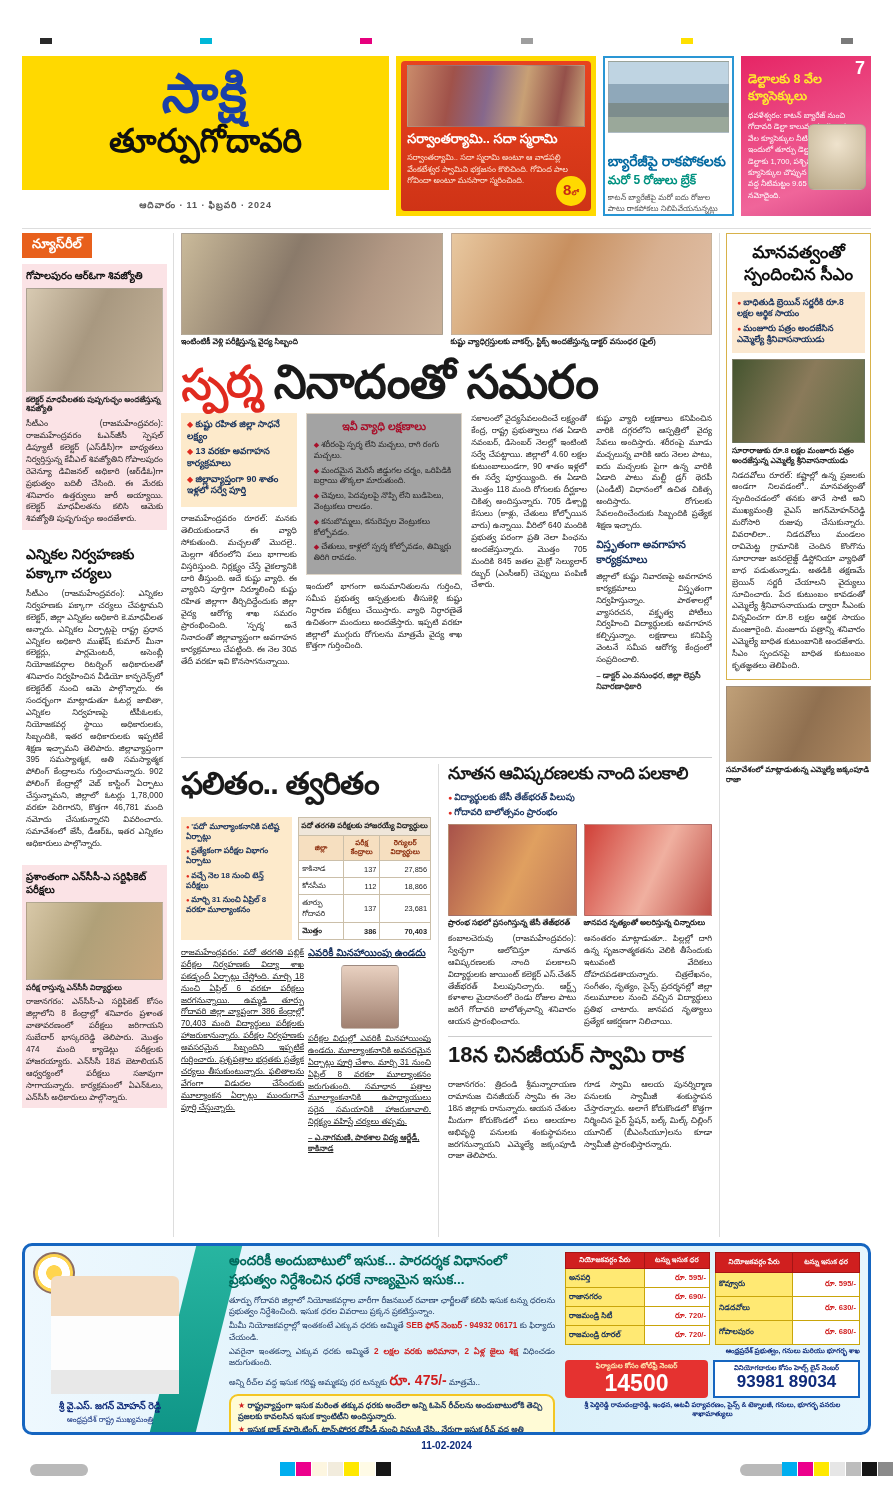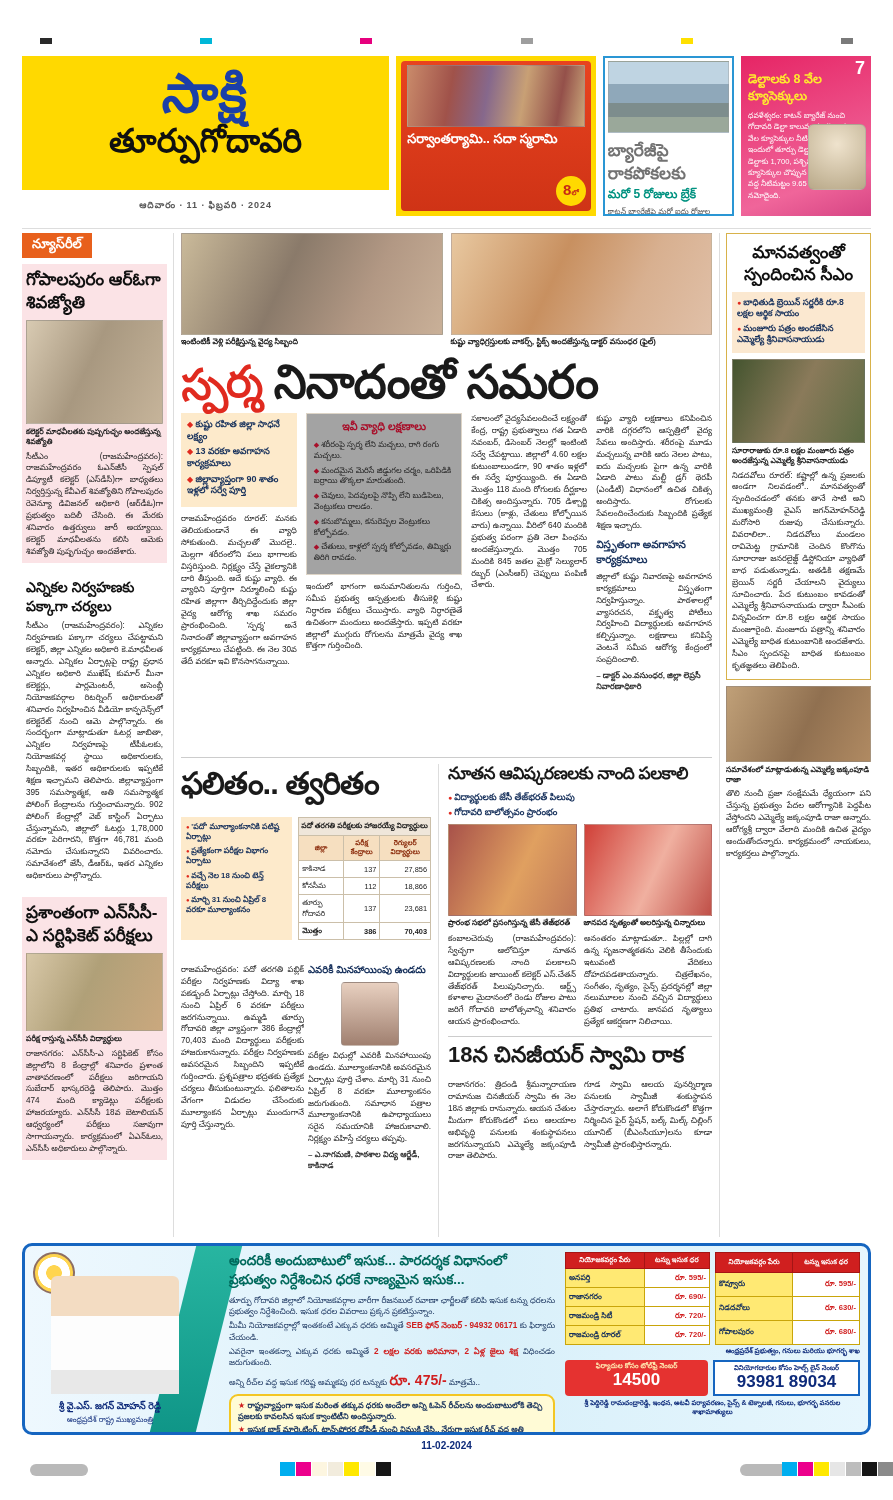--- a/index.html
+++ b/index.html
@@ -23,41 +23,41 @@
   .b1-inner { background:linear-gradient(180deg,#e8431f,#cf3316); height:100%; border-radius:4px; padding:4px 6px; position:relative; }
   .ph { border:1px solid #9996; }
   .ph-crowd { height:62px; background:linear-gradient(100deg,#c98a6a,#a0524a 25%,#86688c 45%,#c8a075 65%,#94504a 85%,#caa77a); }
   .b1-title { color:#fff; font-weight:800; font-size:13px; margin-top:4px; }
   .b1-body { color:#ffe9d9; font-size:8px; line-height:1.45; margin-top:3px; width:170px; }
   .b1-badge { position:absolute; right:5px; bottom:5px; width:30px; height:30px; background:#ffd900; border-radius:50%; text-align:center; color:#c62815; font-weight:800; font-size:15px; line-height:28px; }
   .b1-badge small { font-size:7px; }
 
   .brief2 { width:148px; border:2px solid #2a96d4; background:#fff; padding:3px; }
   .ph-bridge { height:72px; background:linear-gradient(180deg,#bfd4e2 0 32%,#8fa8ba 32% 58%,#7d8d8d 58% 78%,#9aa89a 78%); }
-  .b2-t1 { color:#737373; font-weight:800; font-size:17px; margin-top:8px; }
+  .b2-t1 { color:#0369a1; font-weight:800; font-size:14px; margin-top:20px; }
   .b2-t2 { color:#009280; font-weight:800; font-size:12px; }
   .b2-body { color:#555; font-size:7.8px; line-height:1.4; margin-top:3px; }
 
   .brief3 { width:146px; background:linear-gradient(160deg,#e62565,#f0659a 75%,#d64584); padding:6px 7px; position:relative; color:#fff; }
   .pageno { position:absolute; top:2px; right:6px; color:#fff; font-weight:800; font-size:18px; }
   .b3-title { color:#ffe92e; font-weight:800; font-size:12.5px; margin-top:10px; }
   .b3-row { position:relative; margin-top:4px; }
   .b3-body { font-size:7.6px; line-height:1.5; color:#fff; }
   .ph-temple { position:absolute; right:-2px; top:14px; width:58px; height:66px; border-radius:6px; background:radial-gradient(circle at 50% 30%,#efe3cd,#b8a888); float:right; }
 
   
   .content { position:absolute; top:228px; left:22px; right:22px; height:1009px; display:flex; gap:7px; border-top:1px solid #ddd; padding-top:4px; }
   .leftcol { width:152px; border-right:1px solid #ddd; padding-right:6px; overflow:hidden; }
   .centercol { flex:1; overflow:hidden; }
   .rightcol { width:152px; border-left:1px solid #ddd; padding-left:6px; overflow:hidden; }
 
   .nr-head { background:#e8601c; color:#fff; font-weight:800; font-size:13px; display:inline-block; padding:3px 10px 4px; margin-bottom:6px; }
   .nr-a { margin-bottom:10px; padding:5px 4px; }
   .pinkbg { background:#fbe3e6; }
-  .nr-a h3 { font-size:17px; font-weight:800; line-height:1.35; margin-bottom:5px; color:#101010; }
+  .nr-a h3 { font-size:10px; font-weight:800; line-height:1.35; margin-bottom:5px; color:#101010; }
   .ph-office { height:104px; background:linear-gradient(115deg,#d8cab2,#a89880 45%,#c6b49a); margin-bottom:3px; }
   .ph-exam { height:78px; background:linear-gradient(115deg,#d8c8a8,#b0a078 45%,#caa87e); margin-bottom:3px; }
   .cap { font-size:7.6px; font-weight:700; color:#222; line-height:1.3; margin-bottom:4px; }
   .bodytext { font-size:8.2px; line-height:1.45; text-align:justify; color:#222; }
 
   
   .mainart { height:516px; overflow:hidden; }
   .photos { display:flex; gap:8px; }
   .photos figure { flex:1; }
   .ph-door { height:102px; background:linear-gradient(115deg,#caba9a,#8a7a6a 40%,#b29884 70%,#c9b098); }
@@ -85,21 +85,21 @@
   .ph-top { display:flex; gap:6px; }
   .hlbox2 { background:#fdeacb; padding:5px; width:112px; }
   .hlbox2 .hl2 { font-size:7.8px; font-weight:700; color:#17315c; margin-bottom:4px; line-height:1.3; }
   .hlbox2 .hl2::before { content:"● "; color:#e02a1f; font-size:6px; }
   table.stat { border-collapse:collapse; width:134px; font-size:7.4px; }
   table.stat .ttl { background:#efe6da; font-weight:800; text-align:center; padding:3px 2px; border:1px solid #cbbfa9; }
   table.stat th { background:#f6dfc0; color:#8a2a0a; padding:3px 2px; border:1px solid #cbbfa9; font-size:7px; }
   table.stat td { background:#fff; border:1px solid #cbbfa9; padding:2.5px 3px; text-align:right; }
   table.stat td:first-child { text-align:left; }
   table.stat tr.tot td { font-weight:800; }
-  .ph-cols { display:flex; gap:4px; margin-top:24px; height:330px; overflow:hidden; }
+  .ph-cols { display:flex; gap:4px; margin-top:7px; height:330px; overflow:hidden;text-decoration:underline; }
   .ph-cols > div { flex:1; overflow:hidden; }
   .insettitle { font-size:10px; font-weight:800; color:#17315c; margin-bottom:4px; }
   .ph-portrait { width:58px; height:64px; border-radius:4px; background:linear-gradient(180deg,#e8d0c0,#a08070); margin:2px auto 4px; }
 
   .rightmid { flex:1; overflow:hidden; }
   .nutana h2 { font-size:17px; font-weight:800; margin-bottom:5px; letter-spacing:-0.5px; }
   .dotlist .dot { font-size:9px; font-weight:800; color:#17315c; margin-bottom:3px; }
   .dotlist .dot::before { content:"● "; color:#e02a1f; font-size:7px; }
   .photos2 { display:flex; gap:7px; margin:5px 0 4px; }
   .photos2 figure { flex:1; }
@@ -139,21 +139,21 @@
   .ad-right { width:305px; z-index:2; padding:6px 8px 4px 2px; }
   .adtables { display:flex; gap:5px; }
   table.price { border-collapse:collapse; flex:1; font-size:7.6px; }
   table.price th { background:#d01f1f; color:#fff; padding:3px 2px; border:1px solid #a51515; font-size:7px; }
   table.price td.nm { background:#ffe973; color:#17315c; font-weight:800; border:1px solid #c9a50a; padding:3.5px 3px; }
   table.price td.pr { background:#fff; color:#d01f1f; font-weight:800; border:1px solid #c9a50a; padding:3.5px 3px; text-align:right; }
   .dept { text-align:right; color:#0d2a7a; font-size:6.8px; font-weight:700; margin-top:2px; }
   .phones { display:flex; gap:5px; margin-top:4px; }
   .tollfree { background:#e53230; border-radius:4px; flex:1; text-align:center; padding:2px 2px 3px; }
   .tollfree .lbl { color:#ffe9b0; font-size:7px; font-weight:800; }
-  .tollfree .num { color:#fff; font-size:17px; font-weight:800; line-height:1.05; }
+  .tollfree .num { color:#fff; font-size:23px; font-weight:800; line-height:1.05; }
   .helpline { background:#fff; border:2px solid #1565c0; border-radius:0; flex:1; text-align:center; padding:2px 2px 3px; }
   .helpline .lbl { color:#0d2a7a; font-size:6.8px; font-weight:800; }
   .helpline .num { color:#0d2a7a; font-size:17px; font-weight:800; line-height:1.05; }
   .minister { color:#0d2a7a; font-size:6.8px; font-weight:700; text-align:center; margin-top:3px; }
 
   
   .pagefoot { position:absolute; left:0; right:0; top:1440px; }
   .footdate { text-align:center; color:#0d2a7a; font-weight:800; font-size:10px; }
   .bars { position:absolute; top:22px; display:flex; gap:1px; }
   .bars span { width:15px; height:14px; display:block; }
@@ -179,20 +179,21 @@
         <div class="logo">సాక్షి</div>
         <div class="edition">తూర్పుగోదావరి</div>
       </div>
       <div class="dateline">ఆదివారం ∙ 11 ∙ ఫిబ్రవరి ∙ 2024</div>
     </div>
 
     <div class="brief brief1">
       <div class="b1-inner">
         <div class="ph ph-crowd"></div>
         <div class="b1-title">సర్వాంతర్యామి.. సదా స్మరామి</div>
+        <div class="b1-body">సర్వాంతర్యామి.. సదా స్మరామి అంటూ ఆ వాడపల్లి వేంకటేశ్వర స్వామిని భక్తజనం కొలిచింది. గోవింద పాల గోవిందా అంటూ మనసారా స్మరించింది.</div>
         <div class="b1-badge"><span>8</span><small>లో</small></div>
       </div>
     </div>
 
     <div class="brief brief2">
       <div class="ph ph-bridge"></div>
       <div class="b2-t1">బ్యారేజీపై రాకపోకలకు</div>
       <div class="b2-t2">మరో 5 రోజులు బ్రేక్</div>
       <div class="b2-body">కాటన్ బ్యారేజీపై మరో ఐదు రోజుల పాటు రాకపోకలు నిలిపివేయనున్నట్లు కలెక్టర్ మాధవీలత తెలిపారు.</div>
     </div>
@@ -378,21 +379,20 @@
           <div class="dot">మంజూరు పత్రం అందజేసిన ఎమ్మెల్యే శ్రీనివాసనాయుడు</div>
         </div>
         <div class="ph ph-cmphoto"></div>
         <div class="cap">సూరారాజుకు రూ.8 లక్షల మంజూరు పత్రం అందజేస్తున్న ఎమ్మెల్యే శ్రీనివాసనాయుడు</div>
         <p class="bodytext">నిడదవోలు రూరల్: కష్టాల్లో ఉన్న ప్రజలకు అండగా నిలవడంలో.. మానవత్వంతో స్పందించడంలో తనకు తానే సాటి అని ముఖ్యమంత్రి వైఎస్ జగన్‌మోహన్‌రెడ్డి మరోసారి రుజువు చేసుకున్నారు. వివరాలిలా.. నిడదవోలు మండలం రావిమెట్ట గ్రామానికి చెందిన కొంగొను సూరారాజు జనరలైజ్డ్ డిస్టోనియా వ్యాధితో బాధ పడుతున్నాడు. అతడికి తక్షణమే బ్రెయిన్ సర్జరీ చేయాలని వైద్యులు సూచించారు. పేద కుటుంబం కావడంతో ఎమ్మెల్యే శ్రీనివాసనాయుడు ద్వారా సీఎంకు విన్నవించగా రూ.8 లక్షల ఆర్థిక సాయం మంజూరైంది. మంజూరు పత్రాన్ని శనివారం ఎమ్మెల్యే బాధిత కుటుంబానికి అందజేశారు. సీఎం స్పందనపై బాధిత కుటుంబం కృతజ్ఞతలు తెలిపింది.</p>
       </article>
 
       <div>
         <div class="ph ph-meeting"></div>
         <div class="cap">సమావేశంలో మాట్లాడుతున్న ఎమ్మెల్యే జక్కంపూడి రాజా</div>
-        <p class="bodytext">తొలి నుంచీ ప్రజా సంక్షేమమే ధ్యేయంగా పని చేస్తున్న ప్రభుత్వం పేదల ఆరోగ్యానికి పెద్దపీట వేస్తోందని ఎమ్మెల్యే జక్కంపూడి రాజా అన్నారు. ఆరోగ్యశ్రీ ద్వారా వేలాది మందికి ఉచిత వైద్యం అందుతోందన్నారు. కార్యక్రమంలో నాయకులు, కార్యకర్తలు పాల్గొన్నారు.</p>
       </div>
     </aside>
   </main>
 
   <section class="ad">
     <div class="swoosh"></div>
     <div class="ad-left">
       <div class="emblem"></div>
       <div class="ph ph-cmad"></div>
       <div class="cm-name">శ్రీ వై.ఎస్. జగన్ మోహన్ రెడ్డి</div>

